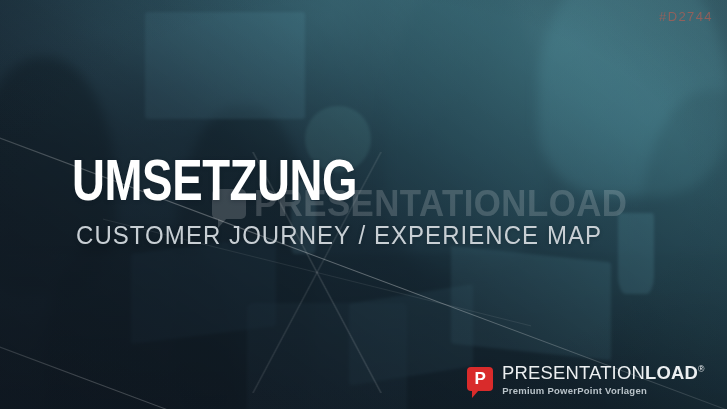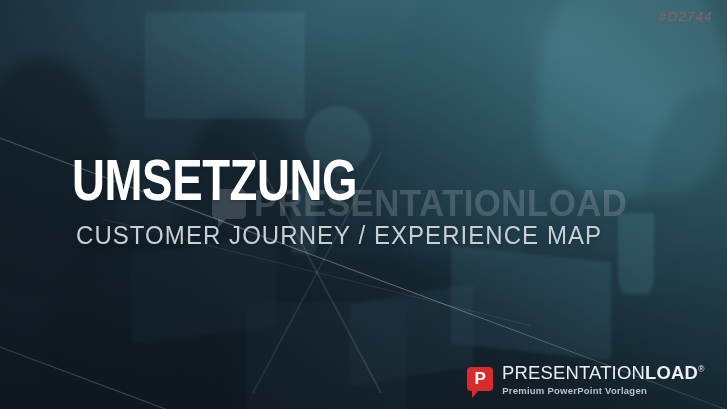--- a/index.html
+++ b/index.html
@@ -208,21 +208,20 @@
 
   
   .corner-id {
     position: absolute;
     right: 14px;
     top: 9px;
     font-size: 13px;
     letter-spacing: 1.4px;
     color: rgba(196,92,78,0.62);
     white-space: nowrap;
-    font-style: italic;
   }
 
   
   .brand-logo {
     position: absolute;
     right: 16px;
     bottom: 14px;
     display: flex;
     align-items: center;
     gap: 9px;

